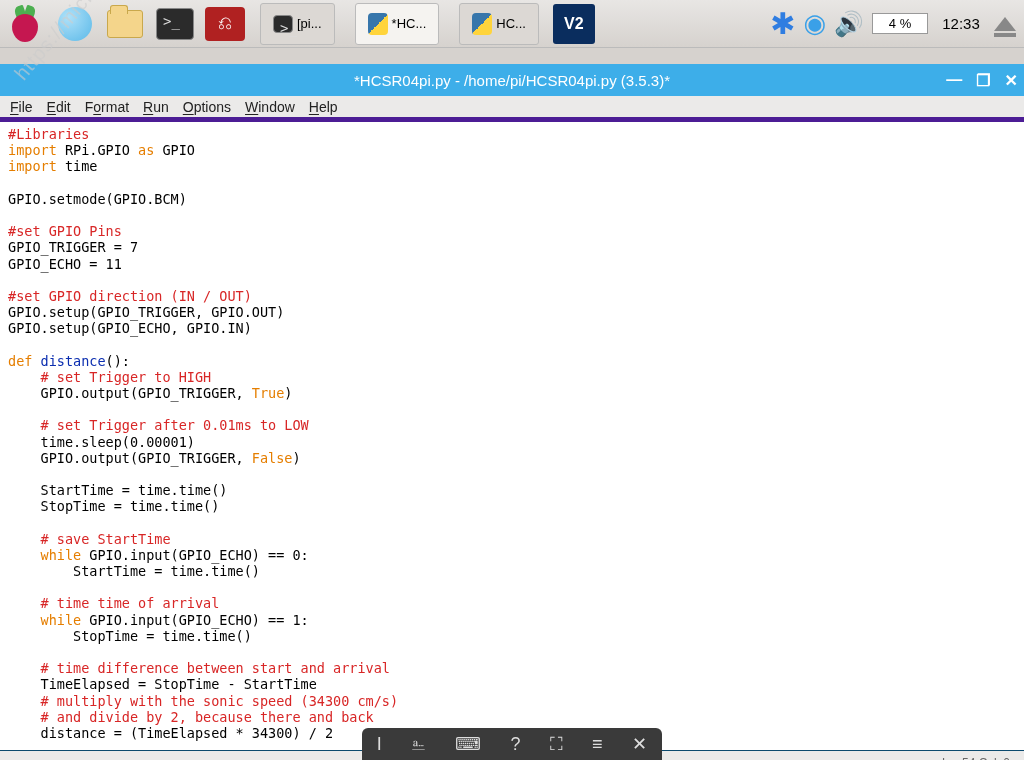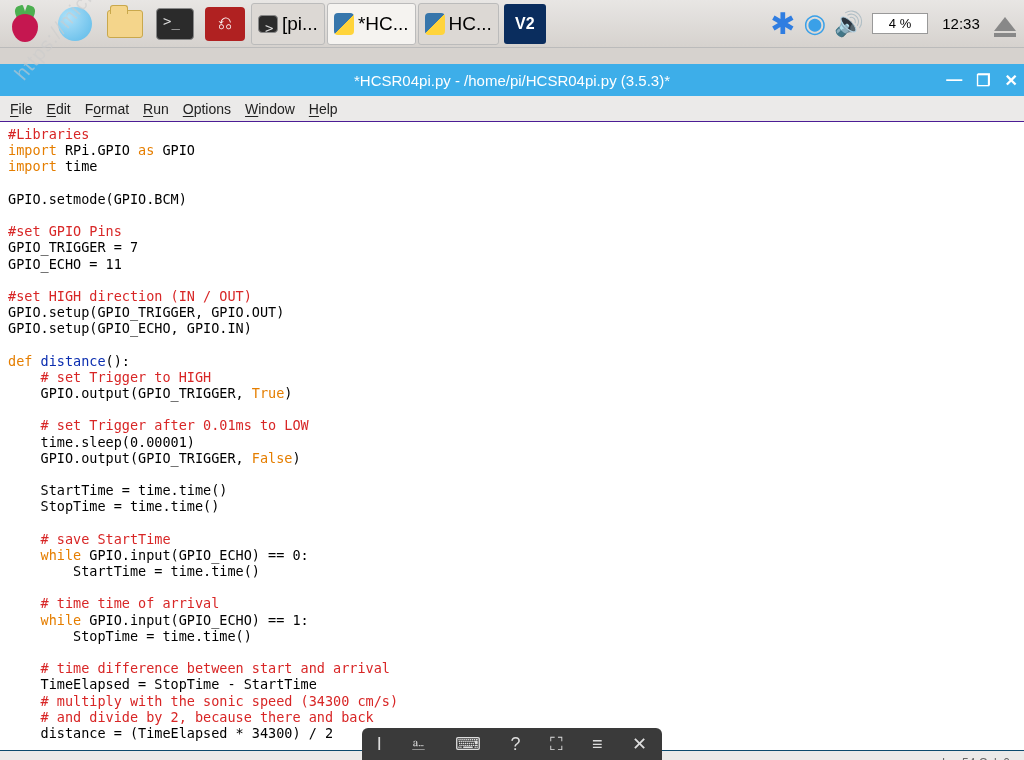--- a/index.html
+++ b/index.html
@@ -1,32 +1,32 @@
 <!DOCTYPE html>
 <html><head>
 <meta charset="utf-8">
 <style>
 * { margin: 0; padding: 0; box-sizing: border-box; }
 body { font-family: sans-serif; width: 1024px; height: 760px; overflow: hidden; background: #d6d2ce; position: relative; }
 
 .taskbar { height: 48px; background: linear-gradient(#e8e6e4, #d6d2ce); display: flex; align-items: center; border-bottom: 1px solid #bbb; position: relative; }
 .taskbar-icon { width: 48px; height: 44px; margin: 2px 1px; display: flex; align-items: center; justify-content: center; border-radius: 4px; font-size: 24px; }
-.taskbar-tab { height: 42px; margin: 2px 1px; padding: 0 6px; display: flex; align-items: center; gap: 4px; background: #dcd8d4; border: 1px solid #bbb; border-radius: 3px; font-size: 19px; max-width: 110px; overflow: hidden; white-space: nowrap; }
+.taskbar-tab { height: 42px; margin: 2px 10px; padding: 0 12px; display: flex; align-items: center; gap: 4px; background: #dcd8d4; border: 1px solid #bbb; border-radius: 3px; font-size: 13px; max-width: 110px; overflow: hidden; white-space: nowrap; }
 .taskbar-tab.active { background: #f5f3f0; }
 .tab-icon { width: 20px; height: 20px; flex-shrink: 0; display: flex; align-items: center; justify-content: center; }
 .tray { margin-left: auto; display: flex; align-items: center; gap: 8px; padding-right: 8px; }
 .tray-item { display: flex; align-items: center; justify-content: center; height: 40px; }
 .battery-box { border: 1px solid #999; padding: 2px 6px; font-size: 13px; background: #fff; min-width: 56px; text-align: center; }
 .clock { font-size: 15px; width: 50px; text-align: center; }
 
 .titlebar { height: 32px; background: #3daee9; color: #fff; display: flex; align-items: center; justify-content: center; position: relative; font-size: 15px; margin-top: 16px; }
 .window-controls { position: absolute; right: 6px; display: flex; gap: 14px; }
 .win-btn { color: #fff; font-size: 16px; font-weight: bold; }
 
-.menubar { height: 26px; background: #ebeae9; border-bottom: 1px solid #4c1d95; display: flex; align-items: center; padding: 0 10px; gap: 14px; font-size: 14px; color: #222; }
+.menubar { height: 26px; background: #ebeae9; border-bottom: 5px solid #4c1d95; display: flex; align-items: center; padding: 0 10px; gap: 14px; font-size: 14px; color: #222; }
 .menubar span u { text-underline-offset: 2px; }
 
 .editor { background: #fff; height: 628px; overflow: hidden; padding: 4px 8px; font-family: "DejaVu Sans Mono", monospace; font-size: 13.5px; line-height: 1.2; white-space: pre; color: #000; position: relative; }
 .c-comment { color: #d82626; }
 .c-keyword { color: #e57e00; }
 .c-def { color: #0b2eb0; margin-top: 20px; }
 
 .statusbar { height: 24px; background: #ebeae9; border-top: 1px solid #0c4a6e; display: flex; justify-content: flex-end; align-items: center; padding-right: 14px; font-size: 12px; color: #666; }
 
 .float-toolbar { position: absolute; bottom: 0; left: 50%; transform: translateX(-50%); width: 300px; height: 32px; background: #3a3a3a; border-radius: 6px 6px 0 0; display: flex; align-items: center; justify-content: space-around; color: #ddd; font-size: 18px; }
@@ -133,21 +133,21 @@
 <div class="editor" id="editor"><span class="c-comment">#Libraries</span>
 <span class="c-keyword">import</span> RPi.GPIO <span class="c-keyword">as</span> GPIO
 <span class="c-keyword">import</span> time
 
 GPIO.setmode(GPIO.BCM)
 
 <span class="c-comment">#set GPIO Pins</span>
 GPIO_TRIGGER = 7
 GPIO_ECHO = 11
 
-<span class="c-comment">#set HIGH direction (IN / OUT)</span>
+<span class="c-comment">#set GPIO direction (IN / OUT)</span>
 GPIO.setup(GPIO_TRIGGER, GPIO.OUT)
 GPIO.setup(GPIO_ECHO, GPIO.IN)
 
 <span class="c-keyword">def</span> <span class="c-def">distance</span>():
 <span class="c-comment">    # set Trigger to HIGH</span>
     GPIO.output(GPIO_TRIGGER, <span class="c-keyword">True</span>)
 
 <span class="c-comment">    # set Trigger after 0.01ms to LOW</span>
     time.sleep(0.00001)
     GPIO.output(GPIO_TRIGGER, <span class="c-keyword">False</span>)

